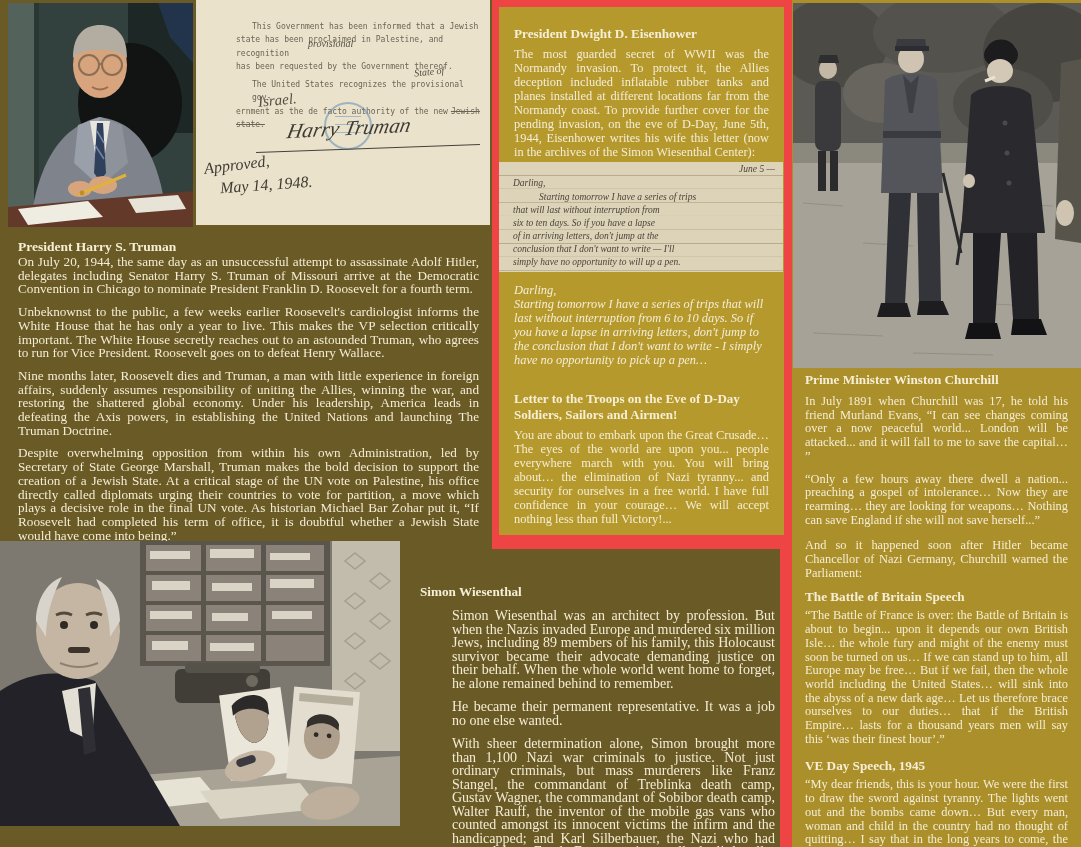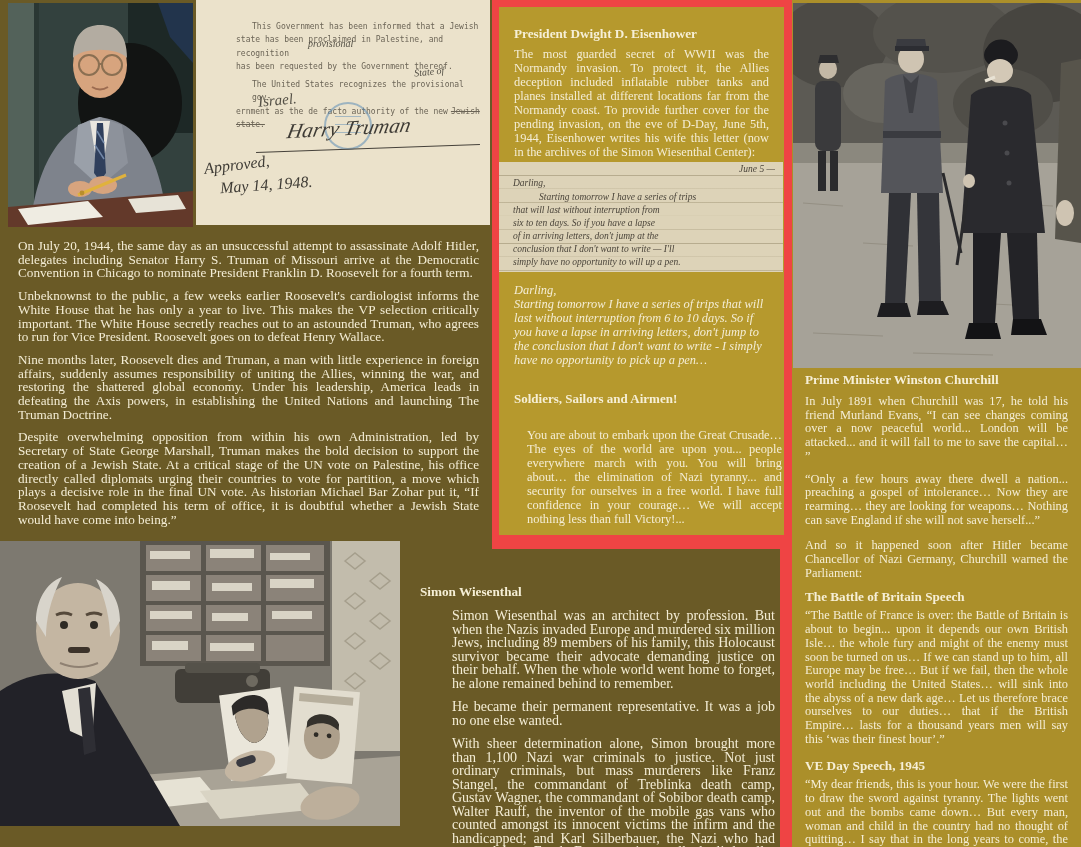--- a/index.html
+++ b/index.html
@@ -98,20 +98,21 @@
         <i style="top:20px;"></i>
         <i style="top:28px;"></i>
     </div>
     <span class="hand" style="left:92px;top:116px;font-size:21px;transform:skewX(-14deg) rotate(-3deg);color:#3e3b35;white-space:nowrap;">Harry Truman</span>
     <div class="swoosh" style="left:60px;top:148px;width:224px;transform:rotate(-2deg);"></div>
     <span class="hand" style="left:8px;top:156px;font-size:16px;transform:rotate(-7deg);color:#3e3b35;">Approved,</span>
     <span class="hand" style="left:24px;top:176px;font-size:16px;transform:rotate(-4deg);color:#3e3b35;">May 14, 1948.</span>
   </div>
 
   <div class="abs t-col cream" style="left:18px;top:239px;width:461px;">
+    <h3>President Harry S. Truman</h3>
     <p>On July 20, 1944, the same day as an unsuccessful attempt to assassinate Adolf Hitler, delegates including Senator Harry S. Truman of Missouri arrive at the Democratic Convention in Chicago to nominate President Franklin D. Roosevelt for a fourth term.</p>
     <p>Unbeknownst to the public, a few weeks earlier Roosevelt's cardiologist informs the White House that he has only a year to live. This makes the VP selection critically important. The White House secretly reaches out to an astounded Truman, who agrees to run for Vice President. Roosevelt goes on to defeat Henry Wallace.</p>
     <p>Nine months later, Roosevelt dies and Truman, a man with little experience in foreign affairs, suddenly assumes responsibility of uniting the Allies, winning the war, and restoring the shattered global economy.  Under his leadership, America leads in defeating the Axis powers, in establishing the United Nations and launching The Truman Doctrine.</p>
     <p>Despite overwhelming opposition from within his own Administration, led by Secretary of State George Marshall, Truman makes the bold decision to support the creation of a Jewish State. At a critical stage of the UN vote on Palestine, his office directly called diplomats urging their countries to vote for partition, a move which plays a decisive role in the final UN vote. As historian Michael Bar Zohar put it, “If Roosevelt had completed his term of office, it is doubtful whether a Jewish State would have come into being.”</p>
   </div>
 
   <div class="abs m-col cream" style="left:499px;top:7px;width:285px;height:528px;">
     <h3 class="abs" style="left:15px;top:19px;font-size:13.2px;">President Dwight D. Eisenhower</h3>
     <p class="abs" style="left:15px;top:40px;width:255px;">The most guarded secret of WWII was the Normandy invasion. To protect it, the Allies deception included inflatable rubber tanks and planes installed at different locations far from the Normandy coast.  To provide further cover for the pending invasion, on the eve of D-Day, June 5th, 1944, Eisenhower writes his wife this letter (now in the archives of the Simon Wiesenthal Center):</p>
 
@@ -125,23 +126,24 @@
       <span class="ln" style="top:82px;">conclusion that I don't want to write — I'll</span>
       <span class="ln" style="top:95px;">simply have no opportunity to will up a pen.</span>
     </div>
 
     <div class="abs trans" style="left:15px;top:276px;width:255px;font-size:12.4px;line-height:14px;">
       <span>Darling,</span><br>
       <span>Starting tomorrow I have a series of trips that will last without interruption from 6 to 10 days.  So if you have a lapse in arriving letters, don't jump to the conclusion that I don't want to write - I simply have no opportunity to pick up a pen…</span>
     </div>
 
     <div class="abs" style="left:15px;top:384px;width:255px;">
+      <h3 style="font-size:13px;">Letter to the Troops on the Eve of D-Day</h3>
       <h3 style="font-size:13px;">Soldiers, Sailors and Airmen!</h3>
     </div>
-    <p class="abs" style="left:28px;top:421px;width:255px;">You are about to embark upon the Great Crusade… The eyes of the world are upon you... people everywhere march with you.  You will bring about… the elimination of Nazi tyranny... and security for ourselves in a free world.  I have full confidence in your courage… We will accept nothing less than full Victory!...</p>
+    <p class="abs" style="left:15px;top:421px;width:255px;">You are about to embark upon the Great Crusade… The eyes of the world are upon you... people everywhere march with you.  You will bring about… the elimination of Nazi tyranny... and security for ourselves in a free world.  I have full confidence in your courage… We will accept nothing less than full Victory!...</p>
   </div>
 
   <div class="abs" style="left:793px;top:3px;width:288px;height:365px;">
     <svg width="288" height="365" viewBox="0 0 288 365">
       <rect width="288" height="365" fill="#a6a298"></rect>
       <rect width="288" height="150" fill="#5c5a54"></rect>
       <ellipse cx="40" cy="40" rx="55" ry="45" fill="#4c4a45"></ellipse>
       <ellipse cx="150" cy="30" rx="70" ry="40" fill="#54524c"></ellipse>
       <ellipse cx="250" cy="50" rx="60" ry="50" fill="#474540"></ellipse>
       <ellipse cx="90" cy="90" rx="40" ry="30" fill="#67655e"></ellipse>

